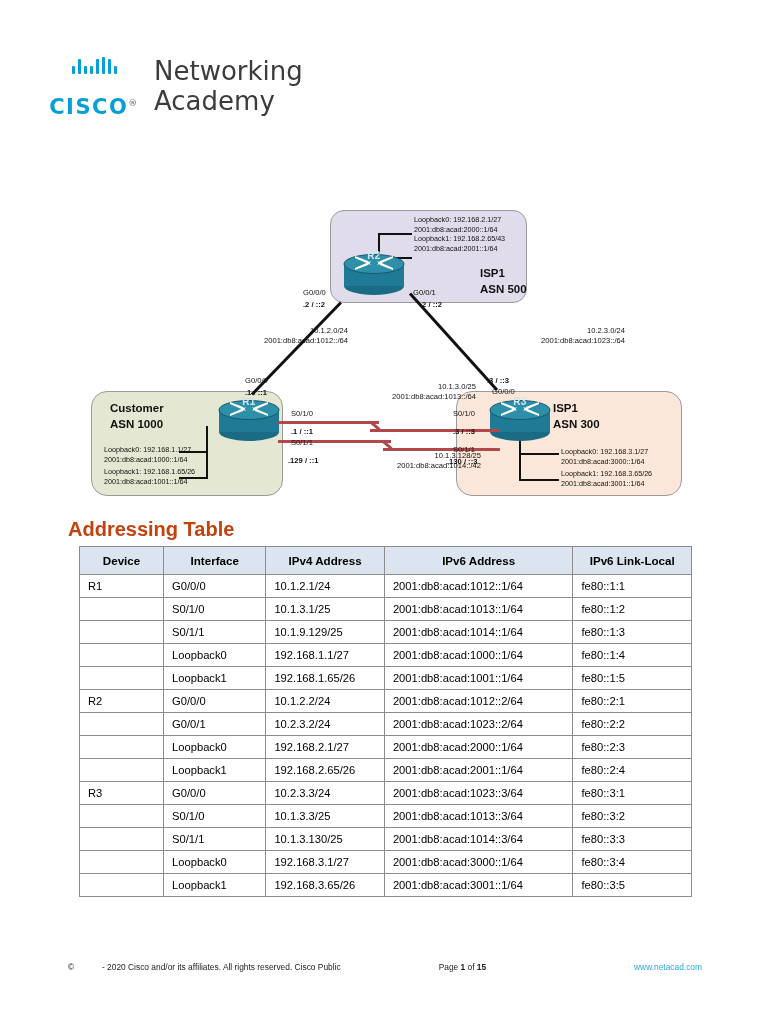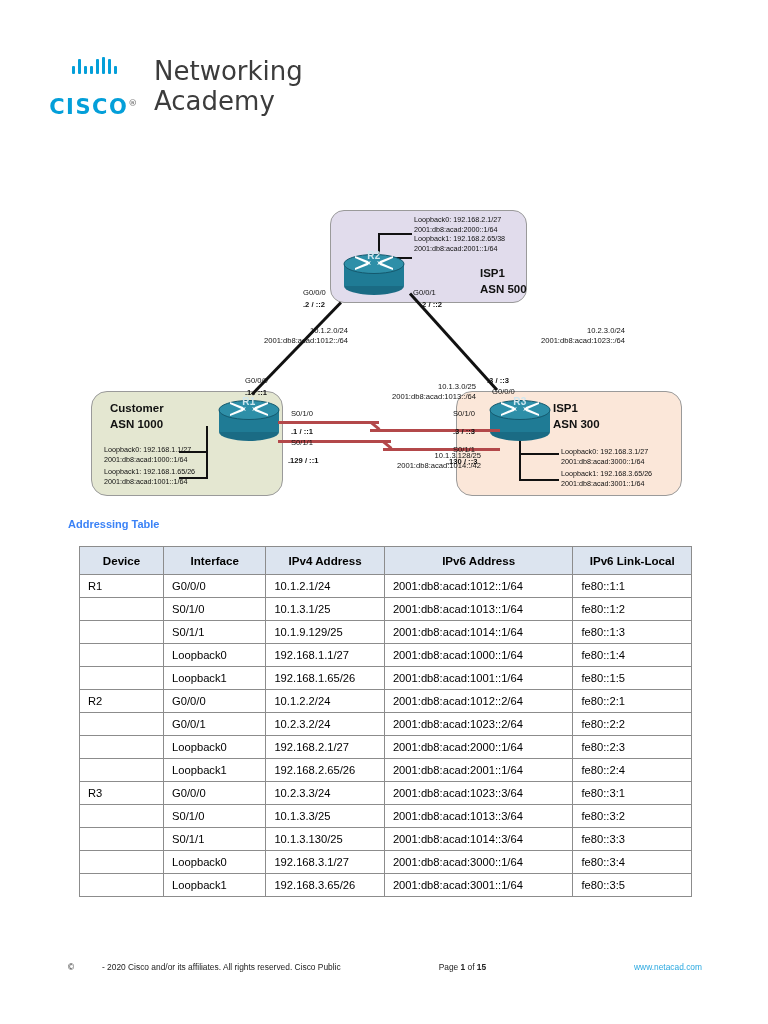--- a/index.html
+++ b/index.html
@@ -167,23 +167,23 @@
     white-space: nowrap;
     text-align: right;
     line-height: 1.38;
   }
 
   
   #addressing-heading {
     position: absolute;
     left: 68px;
     top: 518px;
-    font-size: 11px;
+    font-size: 20px;
     font-weight: 700;
-    color: #3b82f6;
+    color: #c2410c;
     font-family: "Liberation Sans", sans-serif;
   }
 
   
   #addr-table {
     position: absolute;
     left: 79px;
     top: 546px;
     width: 613px;
     border-collapse: collapse;
@@ -262,21 +262,21 @@
 </div>
 
 <div id="topology">
 
   <div class="cloud" id="cloud-isp500"></div>
   <div class="cloud-title" style="left:480px; top:72px;">ISP1</div>
   <div class="cloud-title" style="left:480px; top:88px;">ASN 500</div>
   <div class="addr-block" style="left:414px; top:20px;">
     <div>Loopback0: 192.168.2.1/27</div>
     <div>2001:db8:acad:2000::1/64</div>
-    <div>Loopback1: 192.168.2.65/38</div>
+    <div>Loopback1: 192.168.2.65/43</div>
     <div>2001:db8:acad:2001::1/64</div>
   </div>
 
   <div class="leader" style="left:378px; top:38px; width:34px; height:2px;"></div>
   <div class="leader" style="left:378px; top:38px; width:2px; height:26px;"></div>
   <div class="leader" style="left:378px; top:62px; width:34px; height:2px;"></div>
   <div class="leader" style="left:372px; top:62px; width:8px; height:2px;"></div>
 
   <svg class="router" style="left:341px; top:55px;" viewBox="0 0 66 48">
     <ellipse cx="33" cy="36" rx="30" ry="9" fill="#1a6b84"></ellipse>

